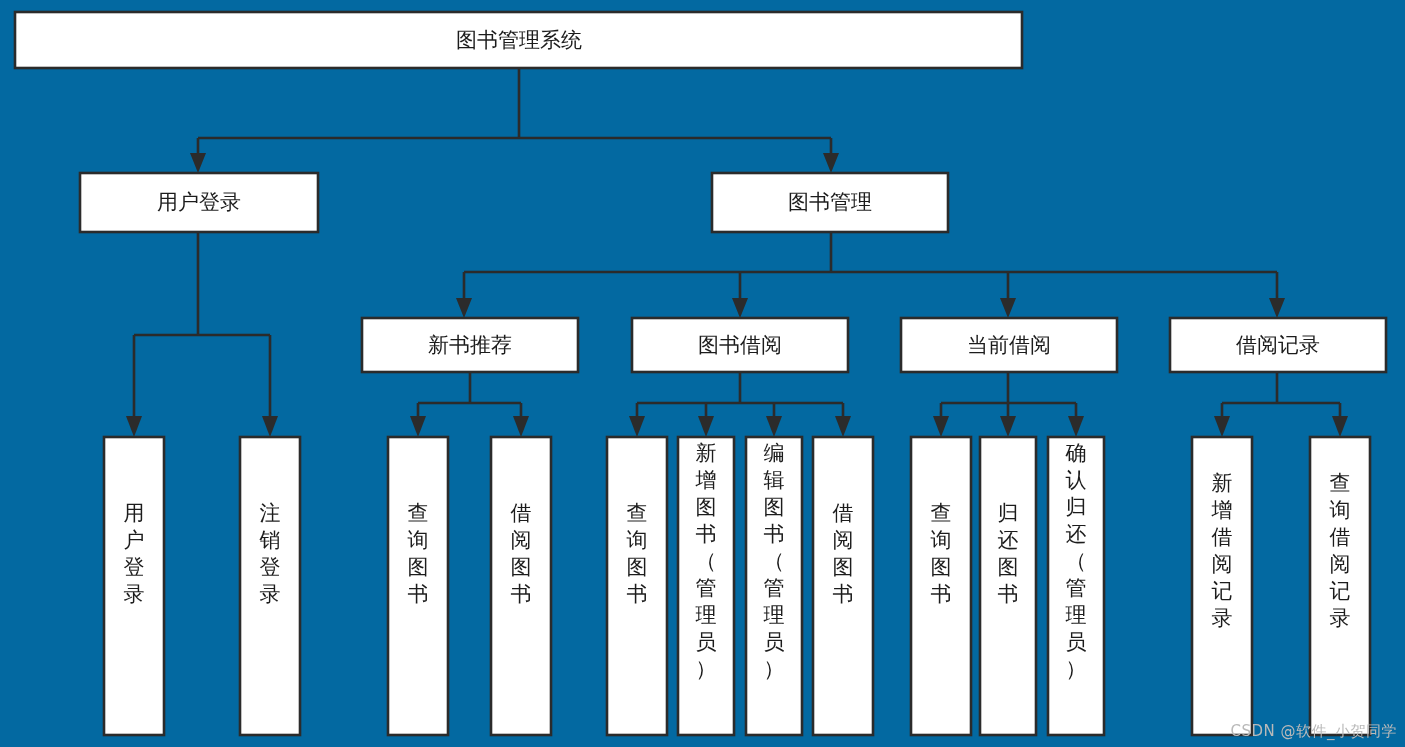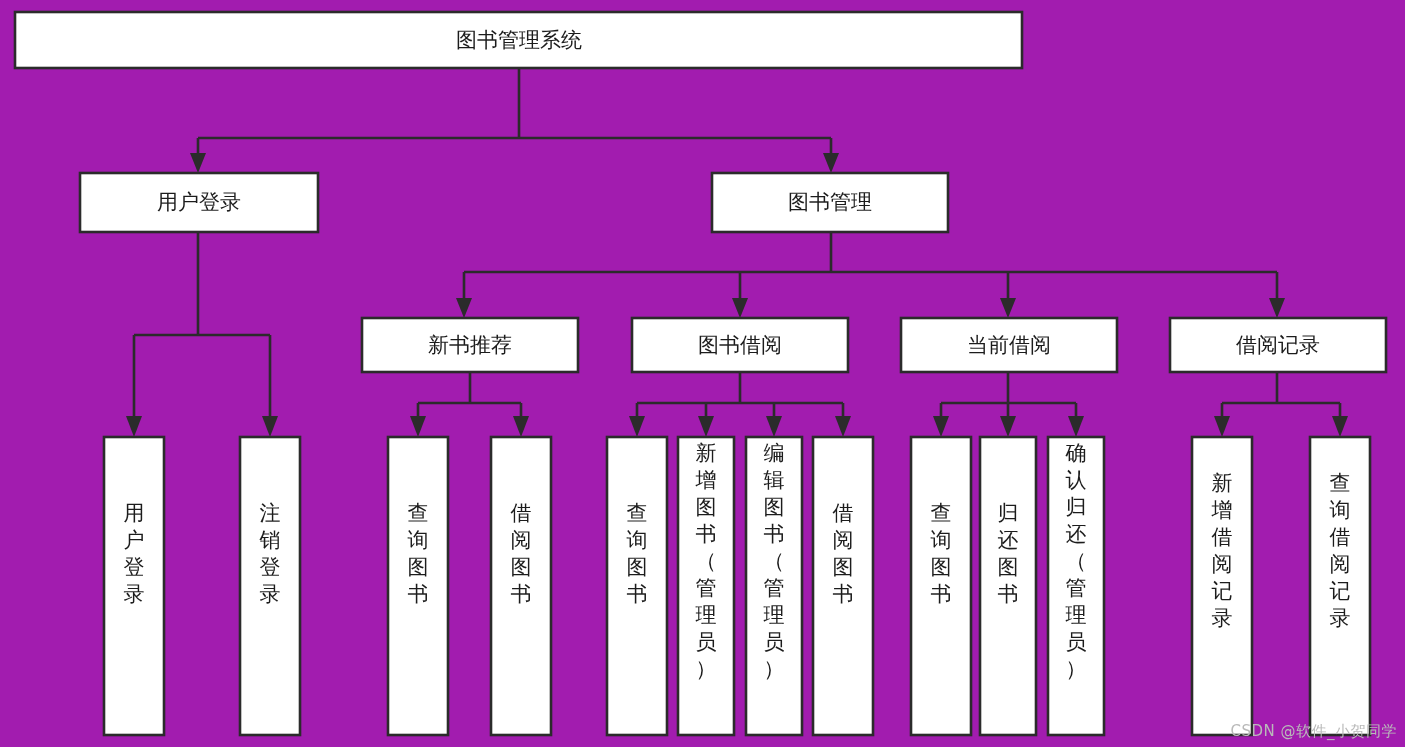--- a/index.html
+++ b/index.html
@@ -11,21 +11,21 @@
   body {
     width: 1405px;
     height: 747px;
     overflow: hidden;
     font-family: "DejaVu Sans", "Liberation Sans", sans-serif;
   }
   #diagram-root {
     position: relative;
     width: 1405px;
     height: 747px;
-    background: #a21caf;
+    background: #0369a1;
   }
   svg#structure-chart {
     display: block;
     width: 1405px;
     height: 747px;
   }
   .node-box {
     fill: #ffffff;
     stroke: #2b2b2b;
     stroke-width: 2.6;

